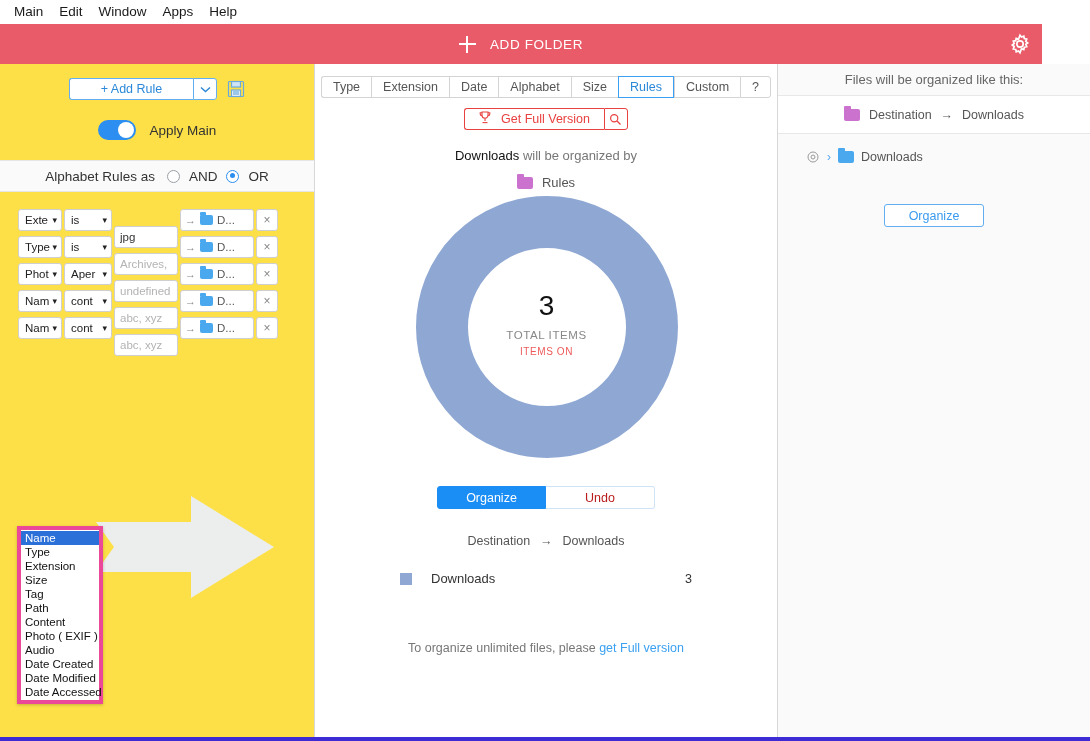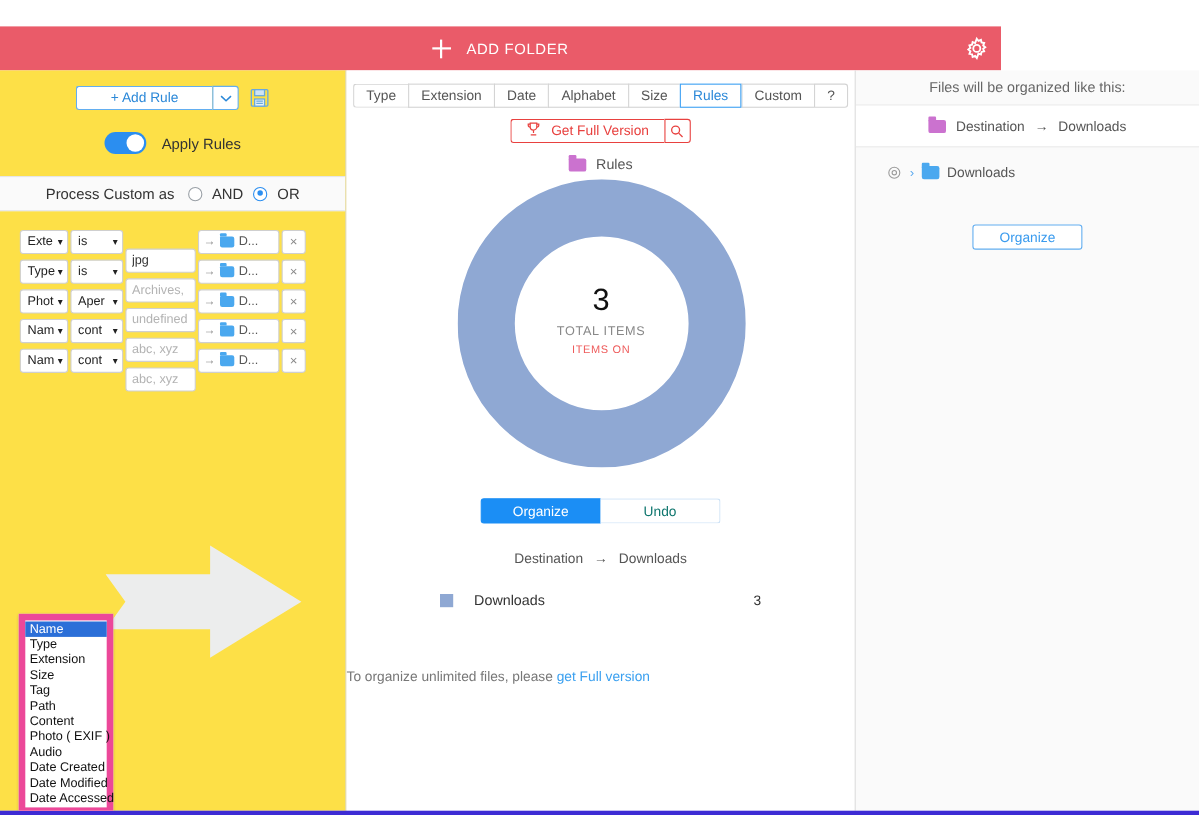--- a/index.html
+++ b/index.html
@@ -17,21 +17,21 @@
     background: #ffffff; display: flex; align-items: center;
     padding-left: 6px; gap: 0;
   }
   .menubar .mi {
     font-size: 13.5px; color: #1a1a1a; padding: 0 8px; line-height: 24px;
     cursor: default; white-space: nowrap;
   }
 
   
   .header {
-    position: absolute; top: 24px; left: 0; width: 910px; height: 40px;
+    position: absolute; top: 24px; left: 0; width: 1042px; height: 40px;
     background: #ea5b69; display: flex; align-items: center; justify-content: center;
   }
   .addfolder { display: flex; align-items: center; gap: 14px; cursor: pointer; }
   .addfolder .plus {
     position: relative; width: 17px; height: 17px; display: inline-block;
   }
   .addfolder .plus::before, .addfolder .plus::after {
     content: ""; position: absolute; background: #ffffff;
   }
   .addfolder .plus::before { left: 0; top: 7.5px; width: 17px; height: 2px; }
@@ -146,22 +146,22 @@
   }
   .xbtn {
     width: 22px; height: 22px; border: 1px solid #cfcfcf; border-radius: 3px;
     background: #fff; color: #888; font-size: 12px; display: flex;
     align-items: center; justify-content: center; cursor: pointer;
   }
 
   
   .dropdown {
     position: absolute; left: 17px; top: 334px; width: 86px;
-    background: #ffffff; border: 6px solid #ec4899; z-index: 30;
-    padding: 1px 0; box-shadow: 0 1px 3px rgba(0,0,0,.22); margin-top: 32px;
+    background: #ffffff; border: 4px solid #ec4899; z-index: 30;
+    padding: 1px 0; box-shadow: 0 1px 3px rgba(0,0,0,.22);
   }
   .dd-item {
     font-size: 11.5px; color: #111; padding: 0 4px; height: 14px;
     line-height: 14px; white-space: nowrap; cursor: pointer;
   }
   .dd-item.sel-item { background: #2b6fd8; color: #ffffff; }
 
   
   .tabs {
     display: flex; justify-content: center; margin-top: 12px;
@@ -220,38 +220,38 @@
   .lg .sw { width: 11px; height: 11px; flex: none; }
   .lg .sw.hollow { background: #fff; border: 1.5px solid #4aa8ef; }
 
   .orgundo { display: flex; justify-content: center; margin-top: 28px; }
   .btn-org {
     width: 109px; height: 23px; background: #1b8ef5; color: #fff; font-size: 12.5px;
     display: flex; align-items: center; justify-content: center; cursor: pointer;
     border: 1px solid #1b8ef5; border-radius: 3px 0 0 3px;
   }
   .btn-undo {
-    width: 109px; height: 23px; background: #fff; color: #0f766e; font-size: 12.5px;
+    width: 109px; height: 23px; background: #fff; color: #b91c1c; font-size: 12.5px;
     display: flex; align-items: center; justify-content: center; cursor: pointer;
     border: 1px solid #cfe3f6; border-left: none; border-radius: 0 3px 3px 0;
   }
 
   .dest-line {
     display: flex; justify-content: center; align-items: center; gap: 10px;
     margin-top: 25px; font-size: 12.5px; color: #555;
   }
   .dl-row {
     display: flex; align-items: center; margin-top: 23px; padding: 0 85px 0 85px;
   }
   .dl-sw { width: 12px; height: 12px; background: #8fa8d3; flex: none; }
   .dl-name { font-size: 13px; color: #333; margin-left: 19px; }
   .dl-count { margin-left: auto; font-size: 12.5px; color: #333; }
 
   .footer-note {
-    margin-top: 55px; font-size: 12.5px; color: #777;
+    text-align: center; margin-top: 55px; font-size: 12.5px; color: #777;
   }
   .footer-note a { color: #3aa0f0; text-decoration: none; cursor: pointer; }
 
   
   .r-title {
     height: 32px; display: flex; align-items: center; justify-content: center;
     font-size: 13px; color: #666; border-bottom: 1px solid #e8e8e8;
   }
   .r-dest {
     height: 38px; background: #ffffff; display: flex; align-items: center;
@@ -269,20 +269,27 @@
     width: 100px; height: 23px; border: 1px solid #63aef0; border-radius: 3px;
     background: #fff; color: #3a9bee; font-size: 12.5px; display: flex;
     align-items: center; justify-content: center; cursor: pointer;
   }
 </style>
 </head>
 <body>
 
 <div id="app">
 
+  <div class="menubar">
+    <span class="mi">Main</span>
+    <span class="mi">Edit</span>
+    <span class="mi">Window</span>
+    <span class="mi">Apps</span>
+    <span class="mi">Help</span>
+  </div>
 
   <div class="header">
     <div class="addfolder">
       <span class="plus"></span>
       <span class="lbl">ADD FOLDER</span>
     </div>
     <div class="gear-btn">
       <svg width="24" height="24" viewBox="0 0 24 24" fill="none" stroke="#ffffff" stroke-width="1.7">
         <circle cx="12" cy="12" r="3.2"></circle>
         <path d="M12 3.2l1.5 1.9 2.3-.9.5 2.4 2.4.5-.9 2.3 1.9 1.5-1.9 1.5.9 2.3-2.4.5-.5 2.4-2.3-.9L12 20.8l-1.5-1.9-2.3.9-.5-2.4-2.4-.5.9-2.3L4.3 13l1.9-1.5-.9-2.3 2.4-.5.5-2.4 2.3.9z"></path>
@@ -310,25 +317,25 @@
             <line x1="6" y1="12" x2="12" y2="12"></line>
             <line x1="6" y1="14" x2="12" y2="14"></line>
           </svg>
         </div>
       </div>
 
       <div class="apply-row">
         <div class="toggle">
           <div class="knob"></div>
         </div>
-        <span class="apply-label">Apply Rules</span>
+        <span class="apply-label">Apply Main</span>
       </div>
 
       <div class="process-row">
-        <span class="process-label">Process Custom as</span>
+        <span class="process-label">Alphabet Rules as</span>
         <span class="radio"></span>
         <span class="radio-label">AND</span>
         <span class="radio on"></span>
         <span class="radio-label">OR</span>
       </div>
     </div>
 
     <div class="rules-area">
 
       <div class="arrow-watermark">
@@ -475,20 +482,23 @@
         </div>
         <div class="getfull-search">
           <svg width="13" height="13" viewBox="0 0 13 13" fill="none" stroke="#e8413f" stroke-width="1.2">
             <circle cx="5.2" cy="5.2" r="3.6"></circle>
             <line x1="8" y1="8" x2="11.5" y2="11.5"></line>
           </svg>
         </div>
       </div>
     </div>
 
+    <div class="orgby">
+      <b>Downloads</b><span> will be organized by</span>
+    </div>
     <div class="orgby-rules">
       <span class="fold-lg"></span>
       <span>Rules</span>
     </div>
 
     <div class="donut-wrap">
       <svg class="donut" width="262" height="262" viewBox="0 0 262 262">
         <circle cx="131" cy="131" r="105" fill="none" stroke="#8fa8d3" stroke-width="52"></circle>
       </svg>
       <div class="donut-center">

